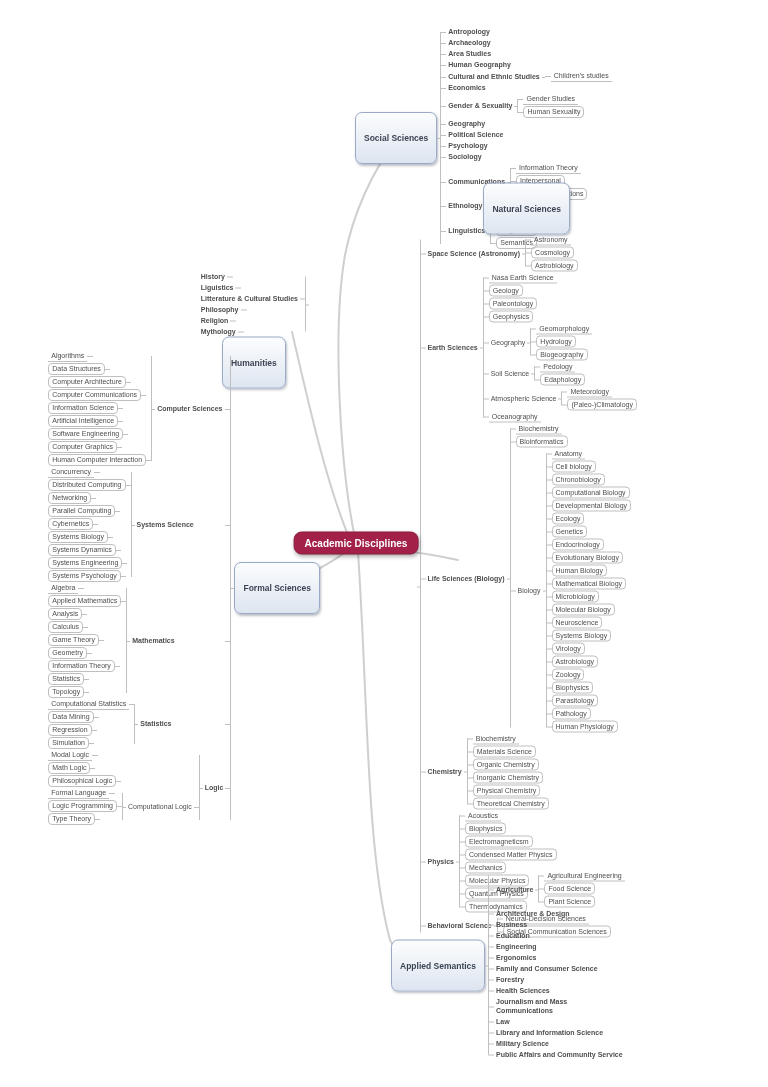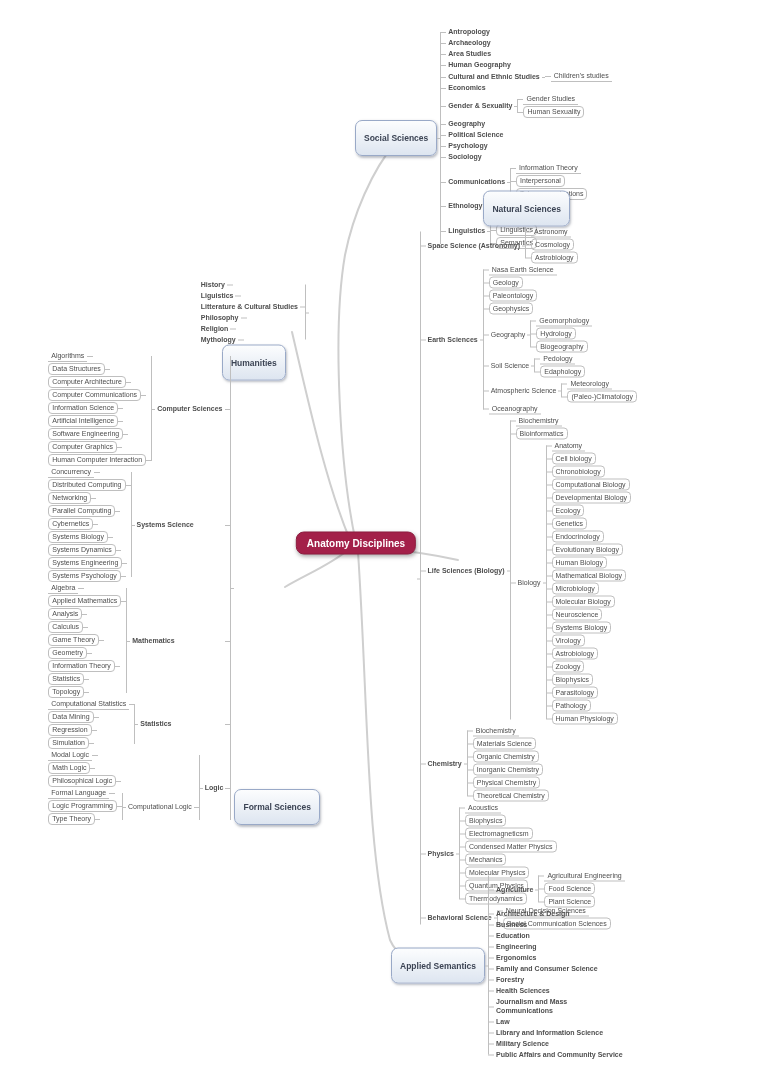--- a/index.html
+++ b/index.html
@@ -12,21 +12,21 @@
   }
   svg.links { position: absolute; left: 0; top: 0; z-index: 0; }
   svg.links path { fill: none; stroke: var(--curve, #cfcfcf); stroke-width: 2; stroke-linecap: round; }
 
   .branch { position: absolute; display: flex; align-items: center; transform: translateY(-50%); z-index: 2; }
 
   .bubble {
     background: linear-gradient(to bottom, var(--node-top, #fcfdfe), var(--node-bottom, #dde5f0));
     border: 1px solid var(--node-border, #99a9c7);
     border-radius: 7px;
-    padding: 12px 8px;
+    padding: 20px 8px;
     font-size: 8.5px;
     font-weight: bold;
     color: var(--node-text, #3c4454);
     white-space: nowrap;
     box-shadow: 1px 1.5px 2.5px rgba(60,70,90,0.35);
     flex: none;
   }
 
   .root {
     position: absolute;
@@ -147,21 +147,21 @@
       <span class="topic n-h branch-child">History</span>
       <span class="topic n-h branch-child">Liguistics</span>
       <span class="topic n-h branch-child">Litterature &amp; Cultural Studies</span>
       <span class="topic n-h branch-child">Philosophy</span>
       <span class="topic n-h branch-child">Religion</span>
       <span class="topic n-h branch-child">Mythology</span>
     </div>
   <div class="bubble">Humanities</div>
 </div>
 
-<div class="branch left" id="branch-2" style="top: 588px; right: 448px; align-items: flex-end;">
+<div class="branch left" id="branch-2" style="top: 588px; right: 448px;">
   <div class="kids left">
       <div class="row left branch-child">
         <div class="kids left">
           <span class="topic n-u branch-child">Algorithms</span>
           <span class="topic n-b branch-child">Data Structures</span>
           <span class="topic n-b branch-child">Computer Architecture</span>
           <span class="topic n-b branch-child">Computer Communications</span>
           <span class="topic n-b branch-child">Information Science</span>
           <span class="topic n-b branch-child">Artificial Intelligence</span>
           <span class="topic n-b branch-child">Software Engineering</span>
@@ -359,13 +359,13 @@
       <span class="topic n-h branch-child">Health Sciences</span>
       <span class="topic n-h branch-child">Journalism and Mass
 Communications</span>
       <span class="topic n-h branch-child">Law</span>
       <span class="topic n-h branch-child">Library and Information Science</span>
       <span class="topic n-h branch-child">Military Science</span>
       <span class="topic n-h branch-child">Public Affairs and Community Service</span>
     </div>
 </div>
 
-<div class="root">Anatomy Disciplines</div>
+<div class="root">Academic Disciplines</div>
 
 </body></html>

